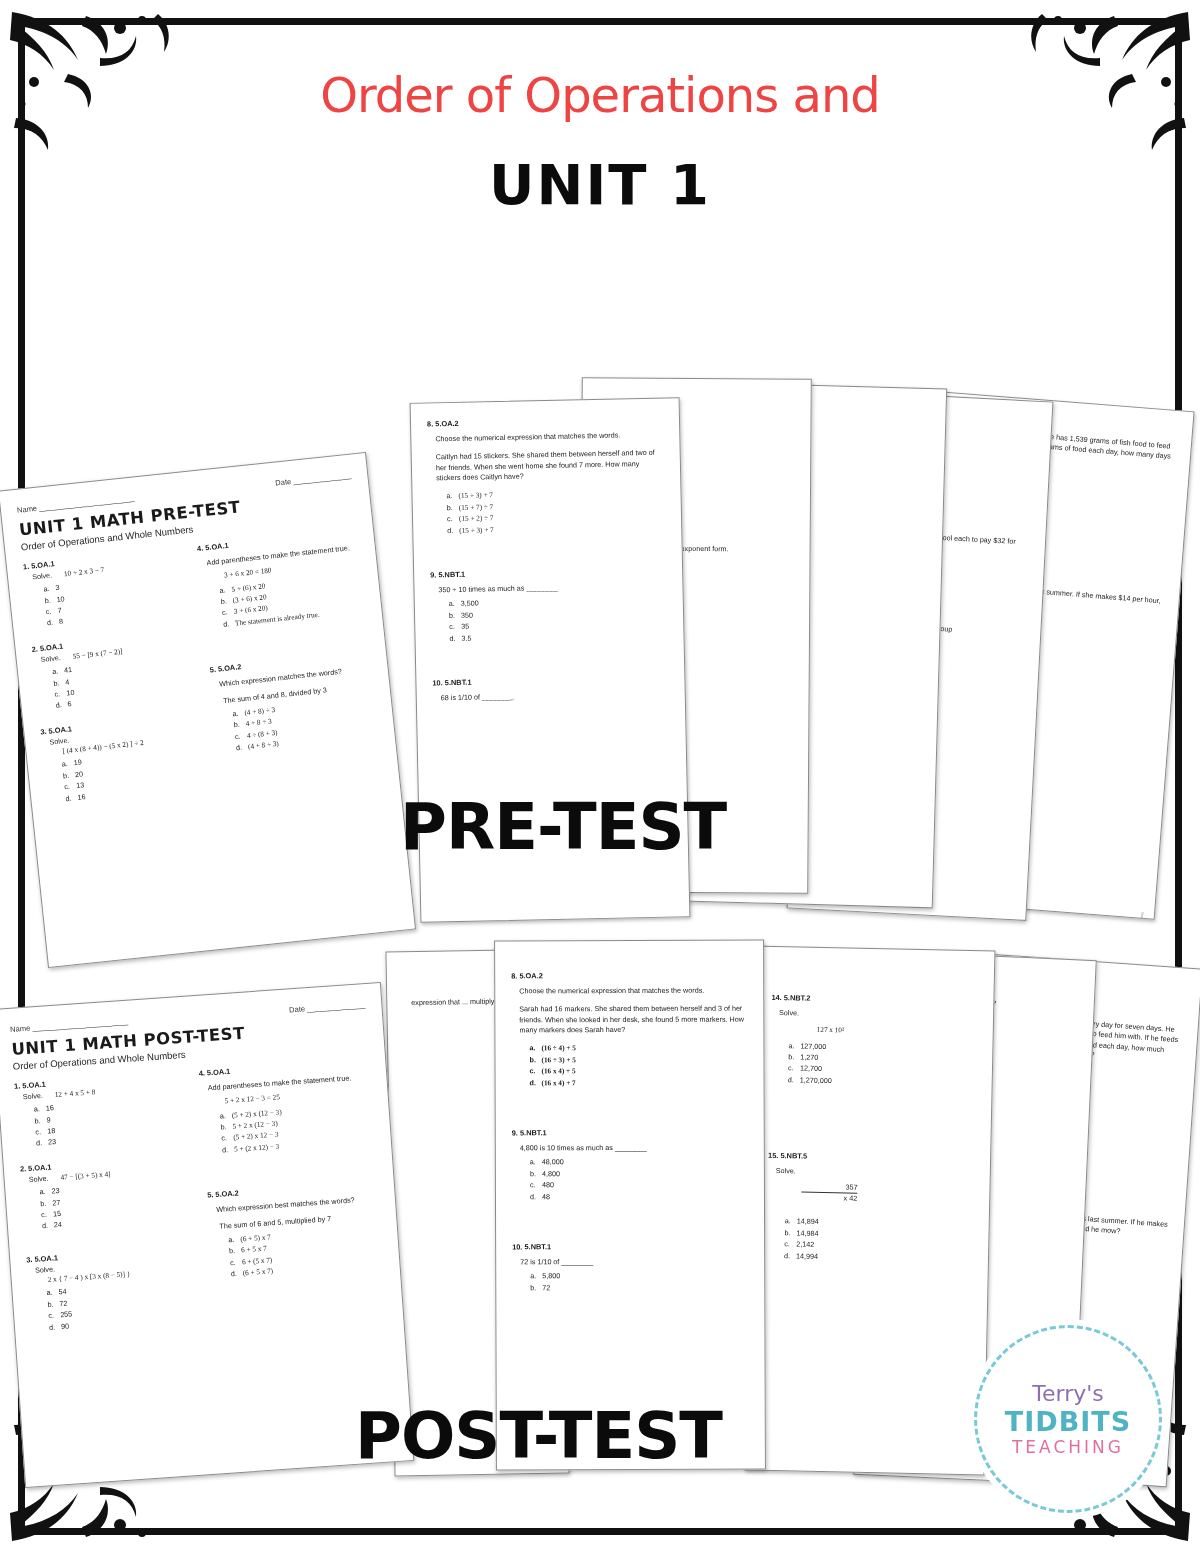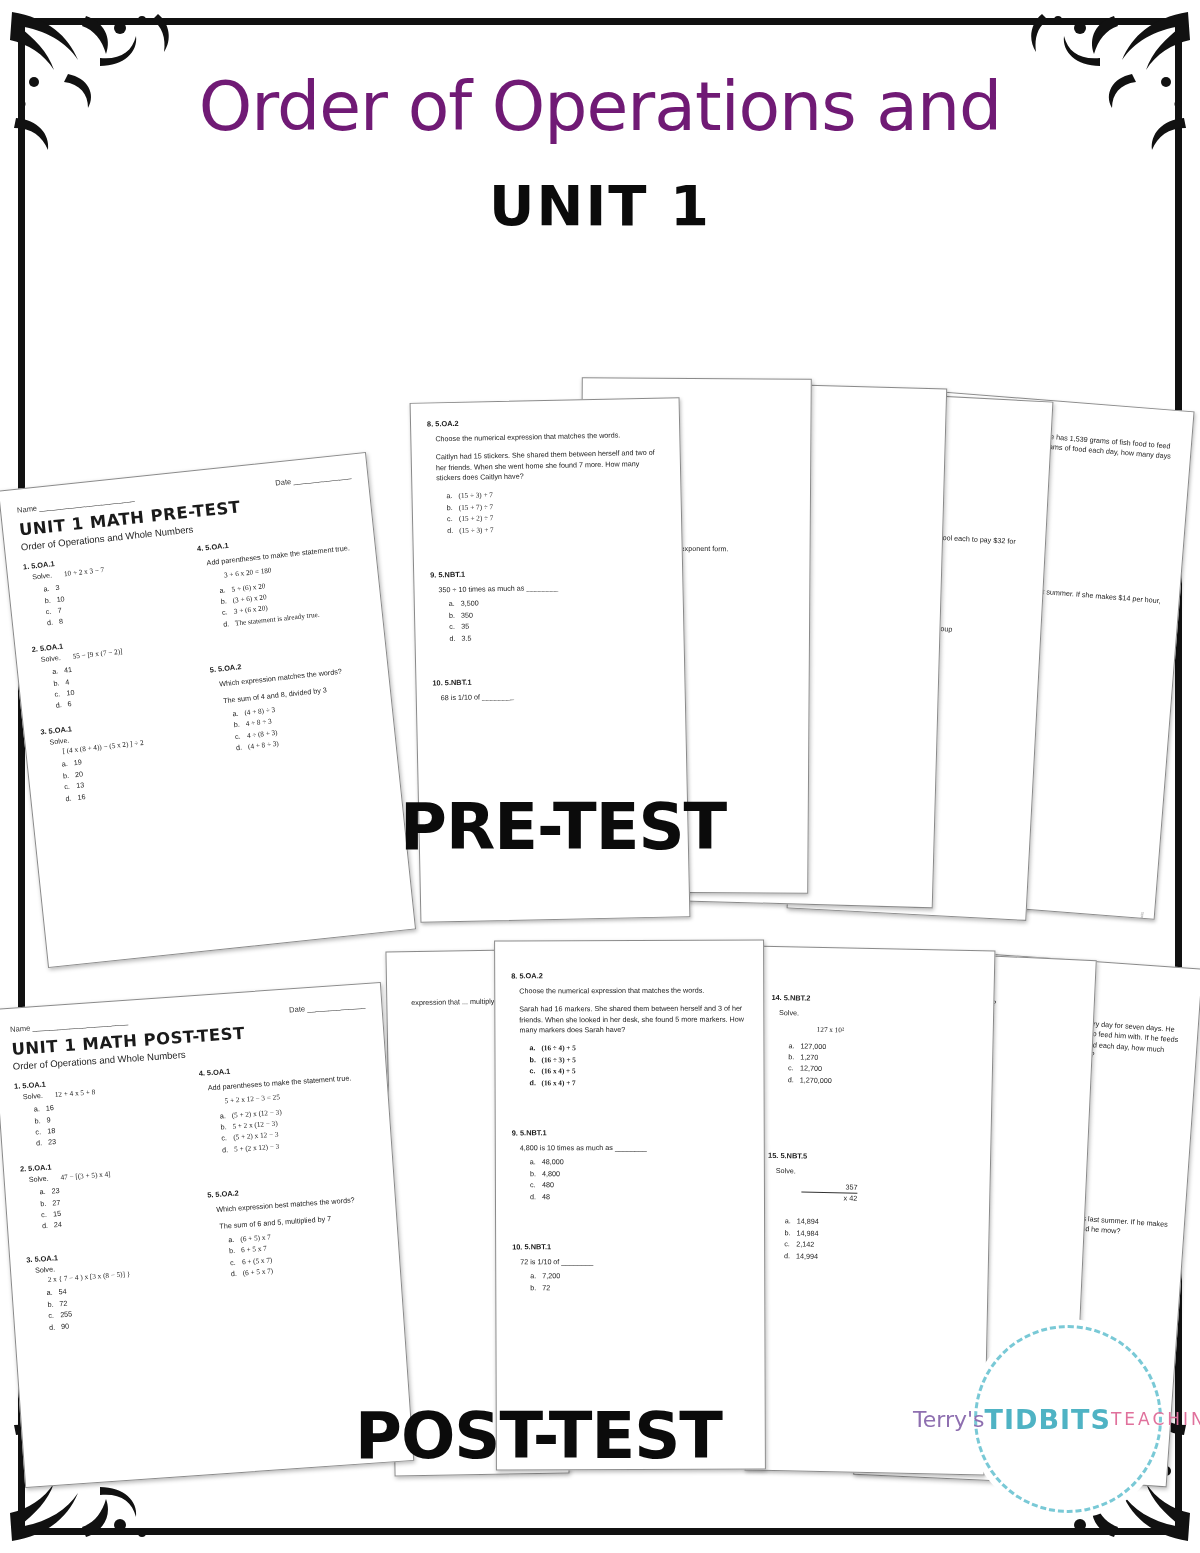--- a/index.html
+++ b/index.html
@@ -36,24 +36,24 @@
   .corner.br { right: 8px; bottom: 8px; transform: scale(-1,-1); }
 
   
   .title-block {
     position: absolute;
     left: 0; right: 0; top: 70px;
     text-align: center;
   }
   .main-title {
     font-family: "DejaVu Sans", sans-serif;
-    font-size: 68px;
+    font-size: 48px;
     line-height: 1.08;
     font-weight: 400;
-    color: #701a75;
+    color: #ef4444;
     letter-spacing: -1px;
     margin: 0 90px;
   }
   .unit-title {
     font-family: "DejaVu Sans", sans-serif;
     font-weight: bold;
     font-size: 56px;
     letter-spacing: 2px;
     color: #0b0b0b;
     margin-top: 30px;
@@ -127,21 +127,21 @@
 
   
   .logo {
     position: absolute;
     right: 38px; bottom: 40px;
     width: 182px; height: 182px;
     border-radius: 50%;
     background: #fff;
     border: 3px dashed #79c9d6;
     display: flex;
-    flex-direction: row;
+    flex-direction: column;
     align-items: center;
     justify-content: center;
     text-align: center;
     box-shadow: 0 0 0 6px #fff;
   }
   .logo .l1 { font-family: "DejaVu Sans", sans-serif; font-size: 22px; color: #8e6fb0; }
   .logo .l2 { font-family: "DejaVu Sans", sans-serif; font-weight:bold; font-size: 27px; color: #4fb3c4; letter-spacing: 1px; }
   .logo .l3 { font-family: "DejaVu Sans", sans-serif; font-size: 17px; color: #e0719c; letter-spacing: 3px; }
 </style>
 </head>
@@ -481,21 +481,21 @@
       <li><span class="lab">a.</span><span>48,000</span></li>
       <li><span class="lab">b.</span><span>4,800</span></li>
       <li><span class="lab">c.</span><span>480</span></li>
       <li><span class="lab">d.</span><span>48</span></li>
     </ol>
   </div>
   <div class="q" style="margin-top:40px;">
     <div class="qnum">10.  5.NBT.1</div>
     <div class="stem">72 is 1/10 of ________</div>
     <ol class="choices">
-      <li><span class="lab">a.</span><span>7,200</span></li>
+      <li><span class="lab">a.</span><span>5,800</span></li>
       <li><span class="lab">b.</span><span>72</span></li>
     </ol>
   </div>
 </div>
 
 <div class="sheet" style="left:8px; top:995px; width:390px; height:480px; transform: rotate(-4deg);">
   <div class="hdr-line">
     <div>Name _______________________</div>
     <div>Date ______________</div>
   </div>

